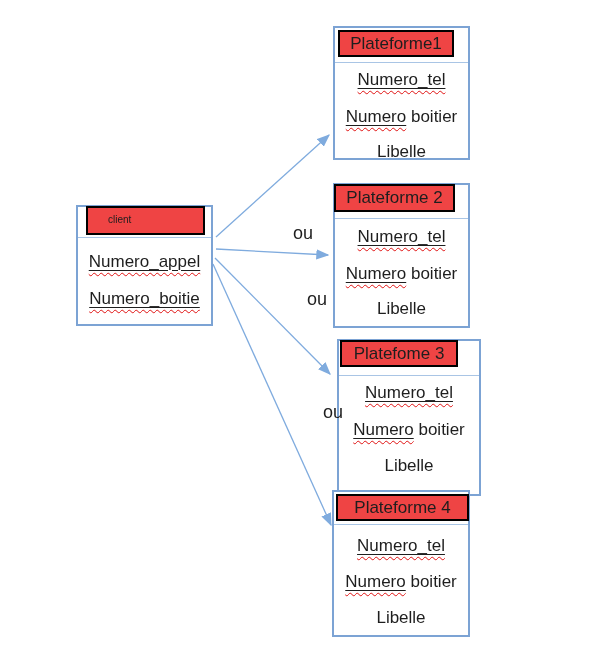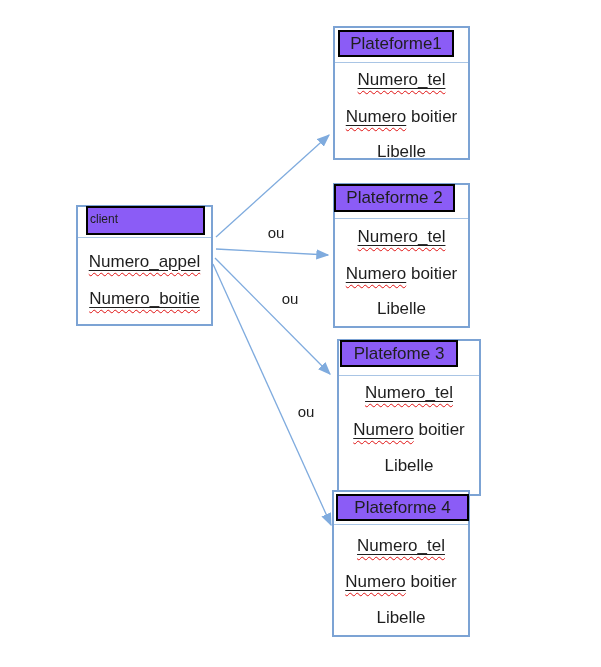--- a/index.html
+++ b/index.html
@@ -21,48 +21,48 @@
   }
   .arrows{ position:absolute; left:0; top:0; width:601px; height:667px; pointer-events:none; }
   .arrows line{ stroke:var(--arrow); stroke-width:1.3; }
   .arrowhead{ fill:var(--arrow); }
 
   .obox{
     position:absolute; background:#fff;
     border:2px solid var(--box-border);
   }
   .hbox{
-    position:absolute; background:#8b5cf6;
+    position:absolute; background:#ef4444;
     border:2px solid var(--header-border);
     font-size:17px; line-height:23px;
     white-space:nowrap; overflow:hidden;
   }
   .hbox.center{ text-align:center; }
-  .hbox.leftpad{ padding-left:2px; font-size:12px; }
+  .hbox.leftpad{ padding-left:20px; font-size:10px; }
   .divider{ position:absolute; left:0; right:0; height:1px; background:var(--divider); }
   .field{
     position:absolute; left:0; width:100%; text-align:center;
     font-size:17px; line-height:24px; white-space:nowrap;
   }
   .u{
     text-decoration:underline;
     text-decoration-color:var(--text);
     text-decoration-thickness:1px;
     text-underline-offset:3px;
   }
   .sq{
     text-decoration:underline;
     text-decoration-style:wavy;
     text-decoration-color:var(--squiggle);
     text-decoration-thickness:1px;
     text-underline-offset:5px;
   }
   .ou{
     position:absolute; transform:translate(-50%,-50%);
-    font-size:15px; line-height:16px; color:var(--text);
+    font-size:18px; line-height:16px; color:var(--text);margin-left:27px;
   }
 </style>
 </head>
 <body>
 
 <div class="canvas">
 
   <svg class="arrows" viewBox="0 0 601 667" xmlns="http://www.w3.org/2000/svg">
     <defs>
       <marker id="arw" markerWidth="10" markerHeight="8" refX="9" refY="4" orient="auto">

